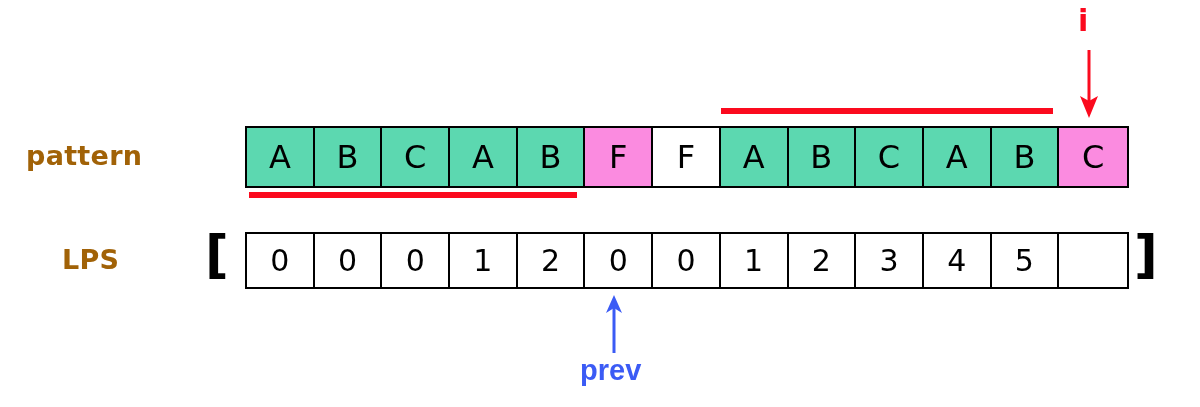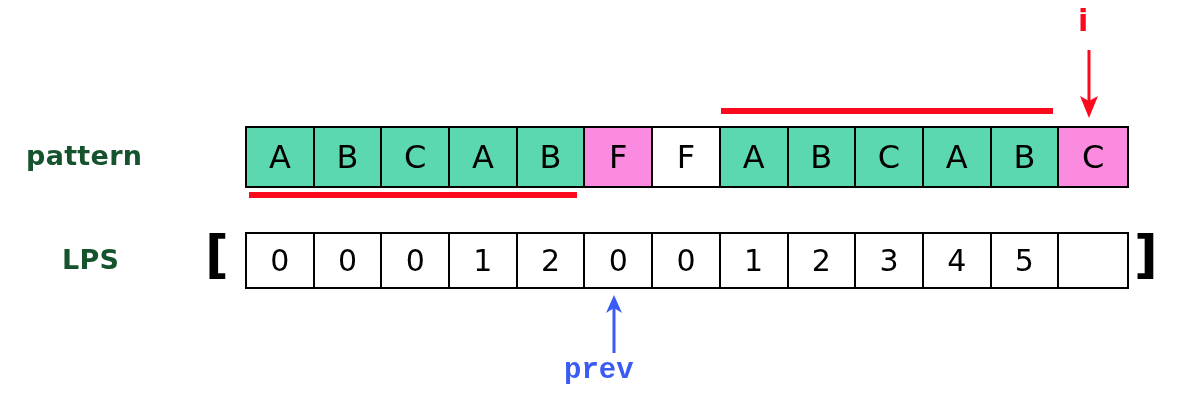--- a/index.html
+++ b/index.html
@@ -20,21 +20,21 @@
     inset: 0;
     width: 1200px;
     height: 407px;
   }
 
   
   .row-label {
     position: absolute;
     font-family: "DejaVu Sans", sans-serif;
     font-weight: bold;
-    color: #14532d;
+    color: #a16207;
     letter-spacing: 0.3px;
     white-space: nowrap;
   }
   #pattern-label {
     left: 26px;
     top: 140px;
     font-size: 27px;
   }
   #lps-label {
     left: 62px;
@@ -133,23 +133,23 @@
     position: absolute;
     left: 1071px;
     top: 50px;
     width: 36px;
     height: 70px;
   }
 
   
   #prev-label {
     position: absolute;
-    left: 564px;
+    left: 580px;
     top: 356px;
-    font-family: Liberation Mono, monospace;
+    font-family: Liberation Sans, sans-serif;
     font-weight: bold;
     font-size: 29px;
     color: #3B5BF5;
     line-height: 1;
     white-space: nowrap;
   }
   #prev-arrow {
     position: absolute;
     left: 596px;
     top: 295px;

